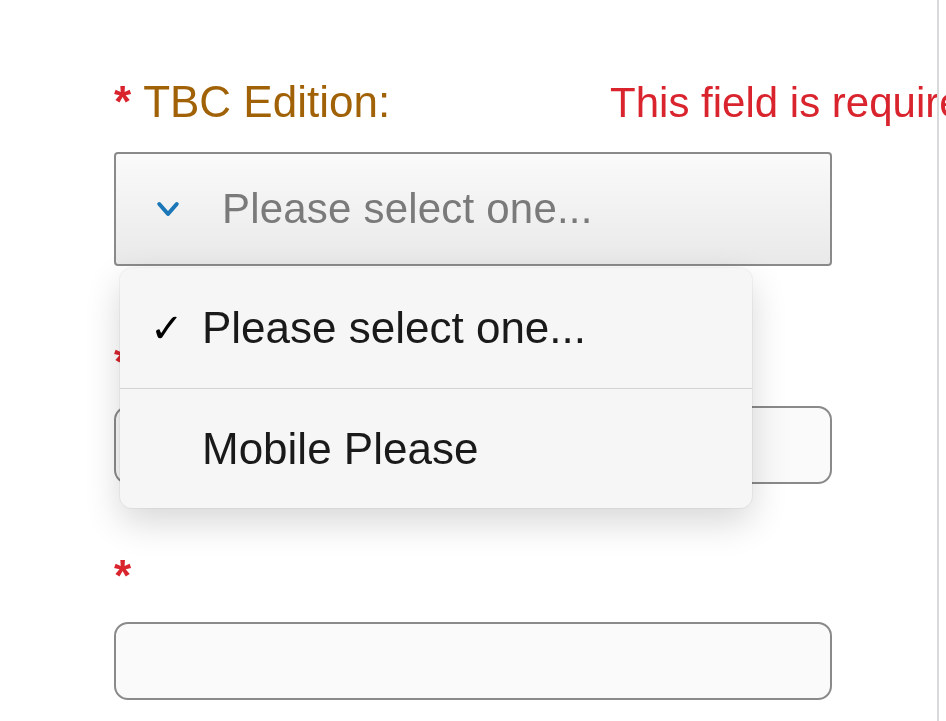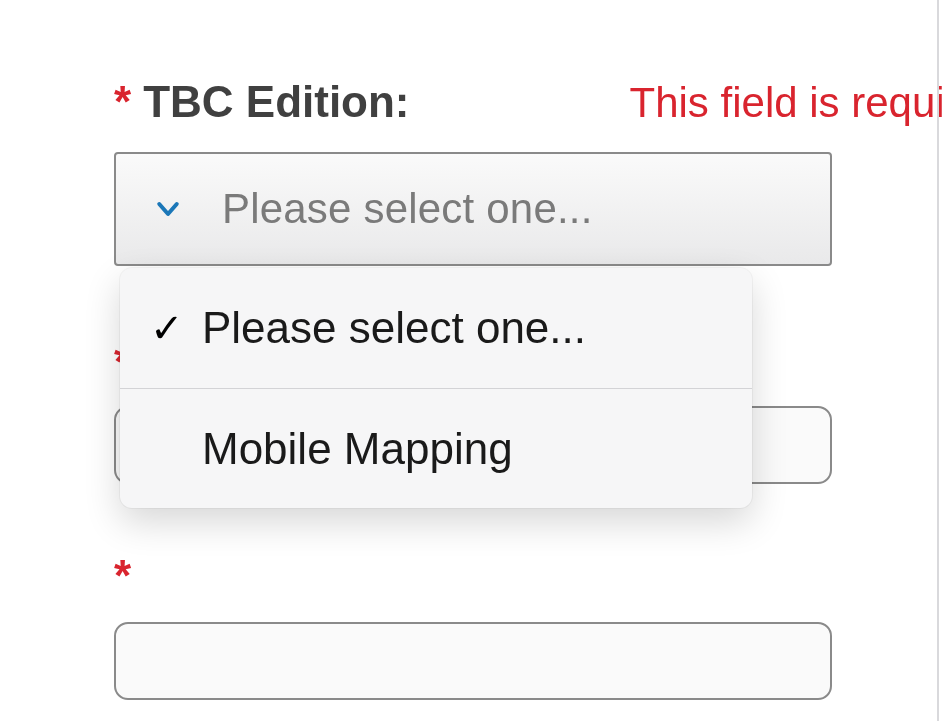--- a/index.html
+++ b/index.html
@@ -25,22 +25,22 @@
   }
   .req-star {
     color: #d9242e;
     font-size: 44px;
     font-weight: 700;
     line-height: 1;
     margin-right: 12px;
   }
   .field-label {
     font-size: 44px;
-    font-weight: 700;
-    color: #404040;
+    font-weight: 400;
+    color: #a16207;
     line-height: 1.1;
   }
   .error-msg {
     margin-left: auto;
     padding-left: 220px;
     color: #d9242e;
     font-size: 42px;
     font-weight: 400;
     line-height: 1.1;
   }
@@ -168,17 +168,17 @@
   <span class="select-placeholder">Please select one...</span>
 </div>
 
 <div class="dropdown">
   <div class="dropdown-option">
     <span class="check-slot">✓</span>
     <span class="opt-text">Please select one...</span>
   </div>
   <div class="dropdown-option">
     <span class="check-slot"></span>
-    <span class="opt-text">Mobile Mapping</span>
+    <span class="opt-text">Mobile Please</span>
   </div>
 </div>
 
 <div class="edge-line"></div>
 
 </body></html>

